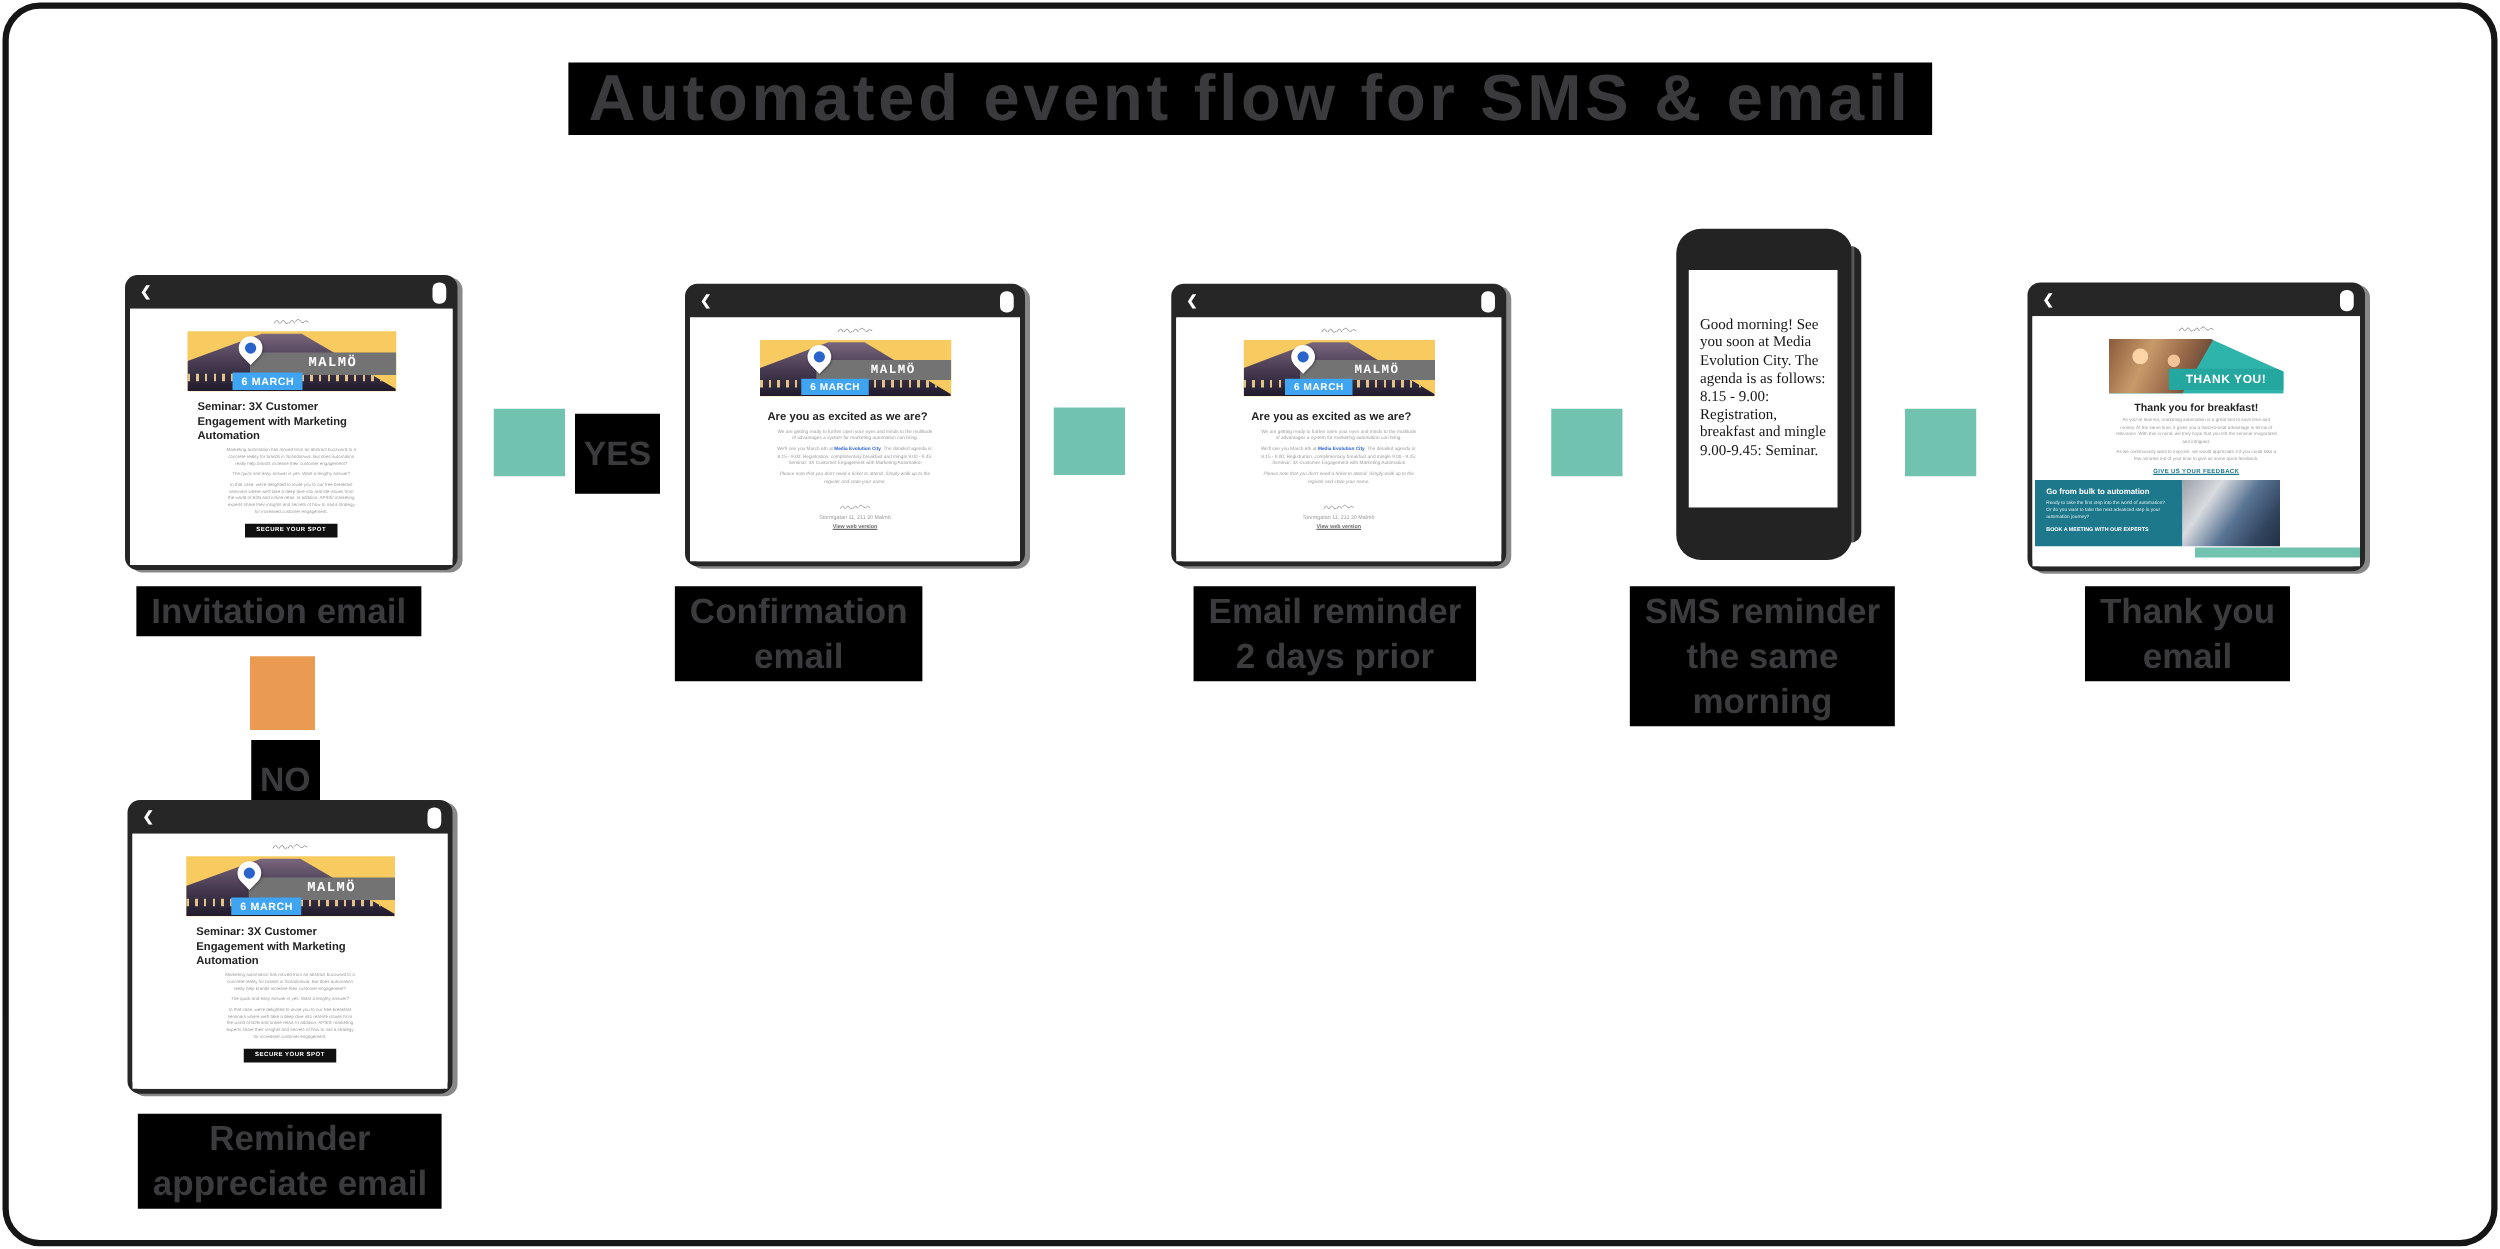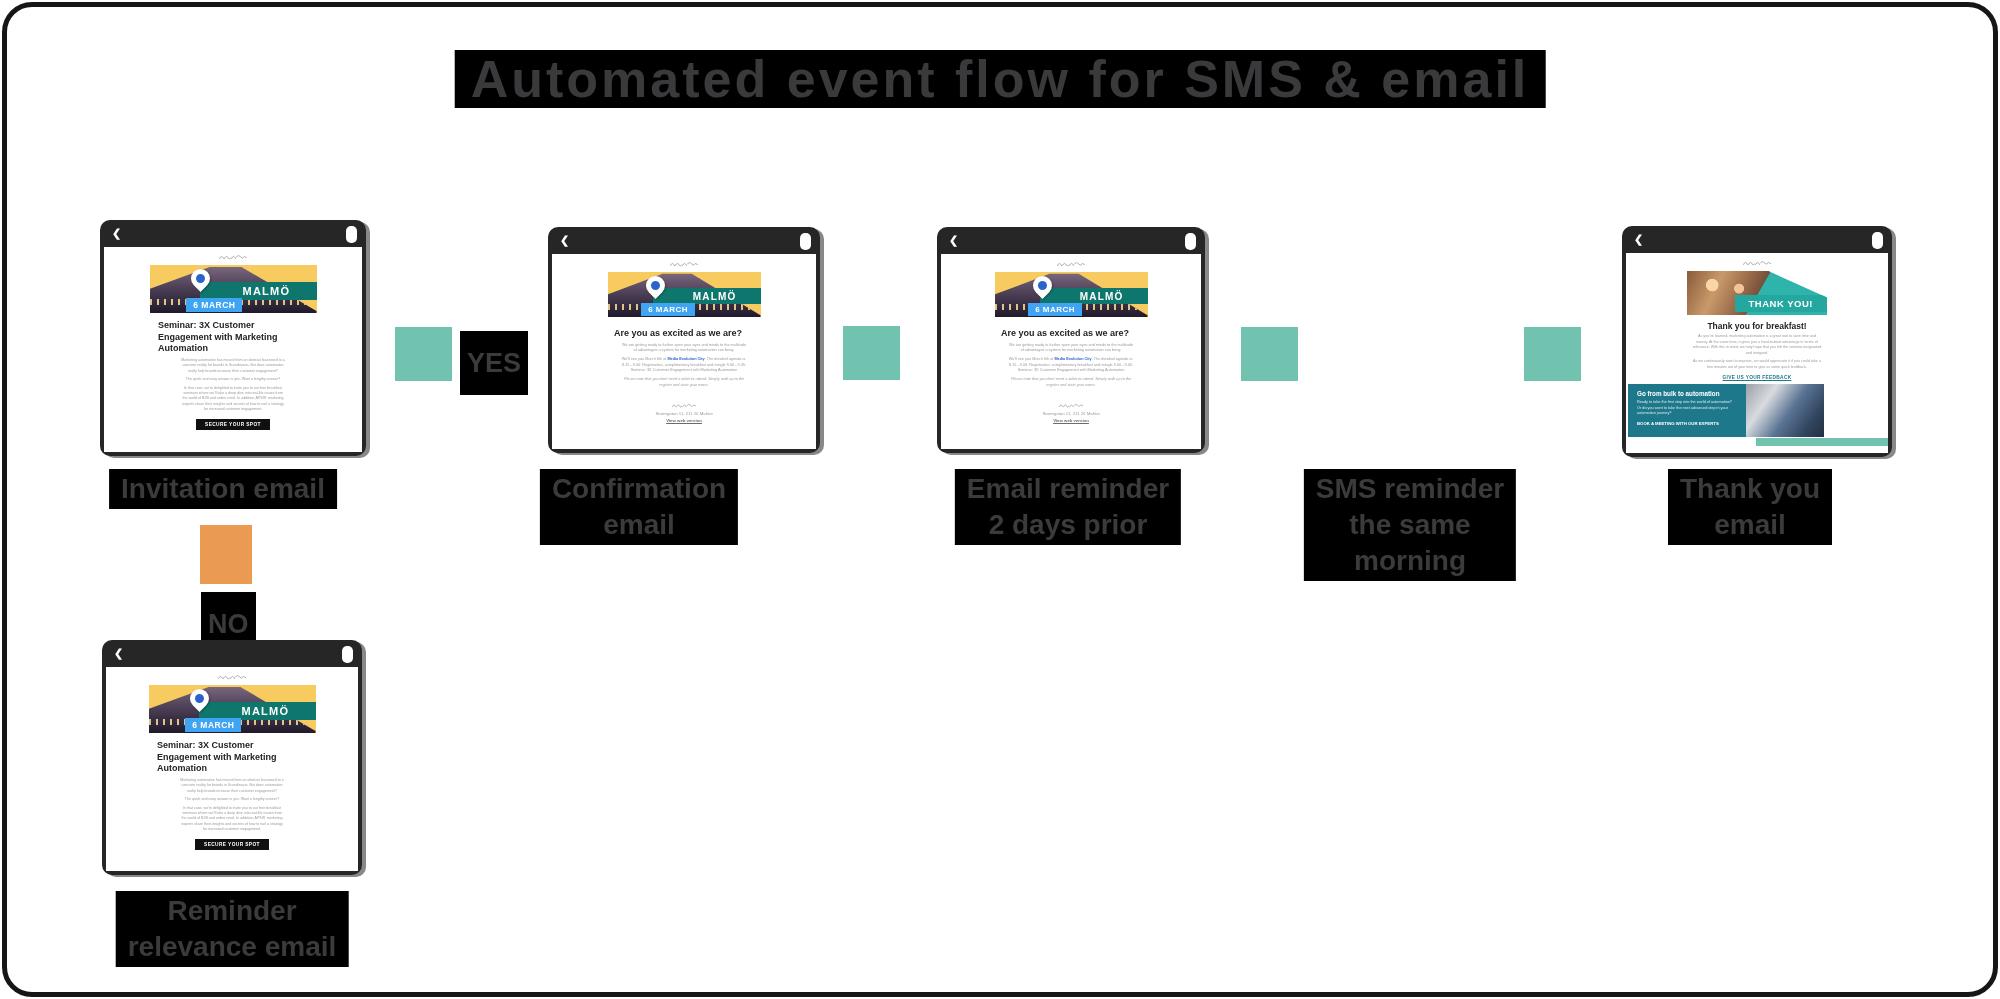--- a/index.html
+++ b/index.html
@@ -33,23 +33,23 @@
 
   
   .banner-malmo { position:relative; margin:4px auto 0; background:#F7CB5F; overflow:hidden; }
   .w-lg .banner-malmo { width:167px; height:48px; }
   .w-sm .banner-malmo { width:153px; height:45px; }
   .bridge { position:absolute; inset:0;
             background:linear-gradient(180deg,#7d6a80 0%,#4e4158 45%,#201a2b 100%);
             clip-path:polygon(0 100%,0 50%,36% 4%,55% 4%,100% 96%,100% 100%); }
   .bridge::after { content:""; position:absolute; left:0; right:0; bottom:16%; height:13%;
             background:repeating-linear-gradient(90deg, rgba(255,222,150,.85) 0 2px, transparent 2px 7px); }
-  .ribbon { position:absolute; left:30%; right:0; top:36%; height:36%; background:#0f766e;
+  .ribbon { position:absolute; left:30%; right:0; top:36%; height:36%; background:#737373;
             display:flex; align-items:center; justify-content:center; padding-left:10%;
-            color:#fff; font-weight:bold; font-size:11px; letter-spacing:1.2px; }
+            color:#fff; font-weight:bold; font-size:11px; letter-spacing:1.2px;font-family:Liberation Mono, monospace; }
   .w-sm .ribbon { font-size:10px; }
   .date-badge { position:absolute; left:22%; bottom:3%; background:#3FA4F2; color:#fff;
             font-weight:bold; font-size:8.5px; padding:2px 7px; letter-spacing:.5px; }
   .w-sm .date-badge { font-size:8px; }
   .pin { position:absolute; left:25%; top:9%; width:19px; height:19px; background:#fff;
          border-radius:50% 50% 50% 0; transform:rotate(-45deg); box-shadow:0 1px 2px rgba(0,0,0,.35); }
   .pin::after { content:""; position:absolute; inset:5px; background:#2A63CC; border-radius:50%; }
 
   
   .mini-heading { margin:7px auto 0; width:150px; text-align:left; font-size:9px;
@@ -195,20 +195,25 @@
           <path d="M3 11 Q7 2 11 11 M13 11 Q17 2 21 11 Q23 14 25 10 M27 11 Q31 2 35 11 M37 8 Q41 2 45 8 Q49 13 53 7 L57 9" stroke="#9a9a9a" fill="none" stroke-width="1.6" stroke-linecap="round"></path>
         </svg>
         <div class="mini-address">Stormgatan 11, 211 20 Malmö</div>
         <div class="mini-weblink">View web version</div>
       </div>
     </div>
   </div>
 
   <div class="square" style="left:1241px;top:327px"></div>
 
+  <div class="phone">
+    <div class="phone-screen">
+      <div class="sms-text">Good morning! See you soon at Media Evolution City. The agenda is as follows: 8.15 - 9.00: Registration, breakfast and mingle 9.00-9.45: Seminar.</div>
+    </div>
+  </div>
 
   <div class="square" style="left:1524px;top:327px"></div>
 
   <div class="window" style="left:1622px;top:226px;width:262px;height:223px">
     <div class="chrome">
       <span class="chrome-back">❮</span>
       <span class="chrome-notch"></span>
     </div>
     <div class="win-body">
       <svg class="mini-logo" viewBox="0 0 60 14">
@@ -267,15 +272,15 @@
       </div>
       <div class="mini-heading">Seminar: 3X Customer Engagement with Marketing Automation</div>
       <p class="mini-p">Marketing automation has moved from an abstract buzzword to a concrete reality for brands in Scandinavia. But does automation really help brands increase their customer engagement?</p>
       <p class="mini-p">The quick and easy answer is yes. Want a lengthy answer?</p>
       <p class="mini-p">In that case, we're delighted to invite you to our free breakfast seminars where we'll take a deep dive into real-life issues from the world of B2B and online retail. In addition, APSIS' marketing experts share their insights and secrets of how to nail a strategy for increased customer engagement.</p>
       <div class="mini-btn">SECURE YOUR SPOT</div>
     </div>
   </div>
 
   <div class="tag step-tag" style="left:232px;top:891px">Reminder
-relevance email</div>
+appreciate email</div>
 
 </div>
 
 </body></html>

